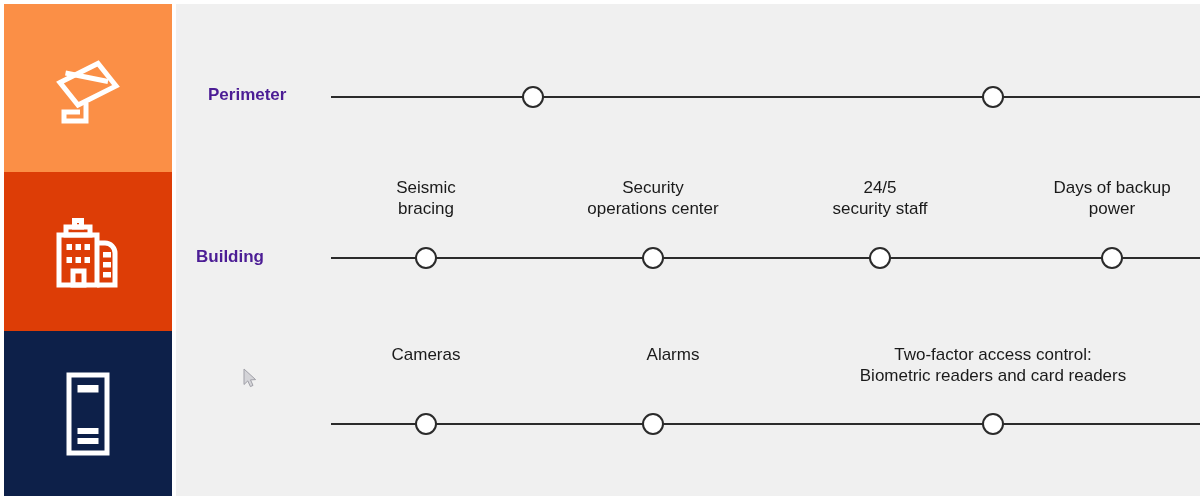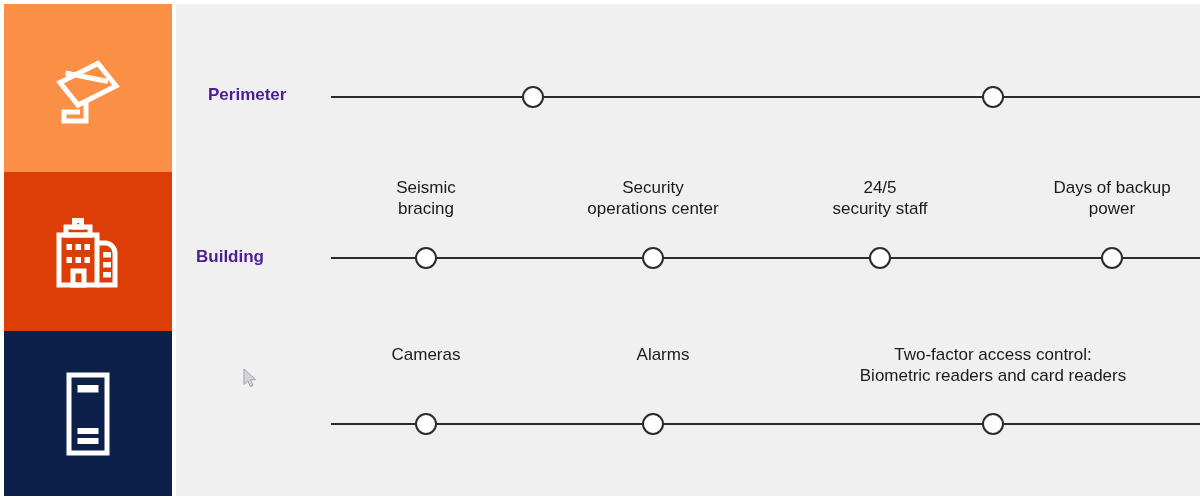--- a/index.html
+++ b/index.html
@@ -200,21 +200,21 @@
       <div class="node-label" style="left:936px">Days of backup
 power</div>
       <div class="node" style="left:936px"></div>
     </div>
 
     <div class="row row-3">
 
       <div class="timeline-line"></div>
       <div class="node-label" style="left:250px">Cameras</div>
       <div class="node" style="left:250px"></div>
-      <div class="node-label" style="left:487px">Alarms</div>
+      <div class="node-label" style="left:497px">Alarms</div>
       <div class="node" style="left:477px"></div>
       <div class="node-label" style="left:817px; width:420px">Two-factor access control:
 Biometric readers and card readers</div>
       <div class="node" style="left:817px"></div>
     </div>
 
   </div>
 
   <div class="cursor" style="left:243px; top:368px;">
     <svg width="16" height="22" viewBox="0 0 16 22" aria-hidden="true">

